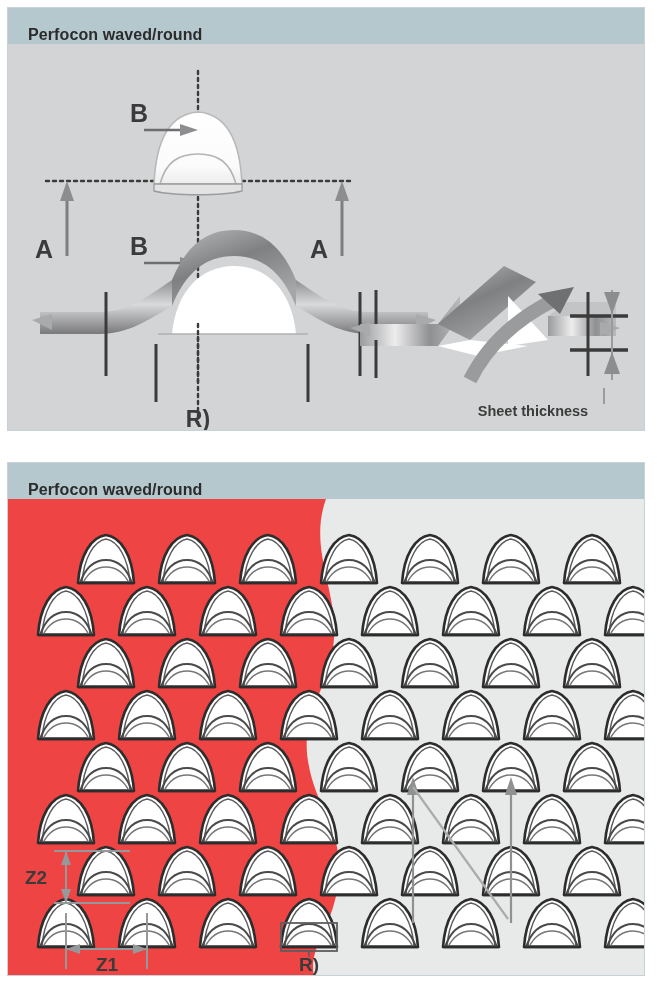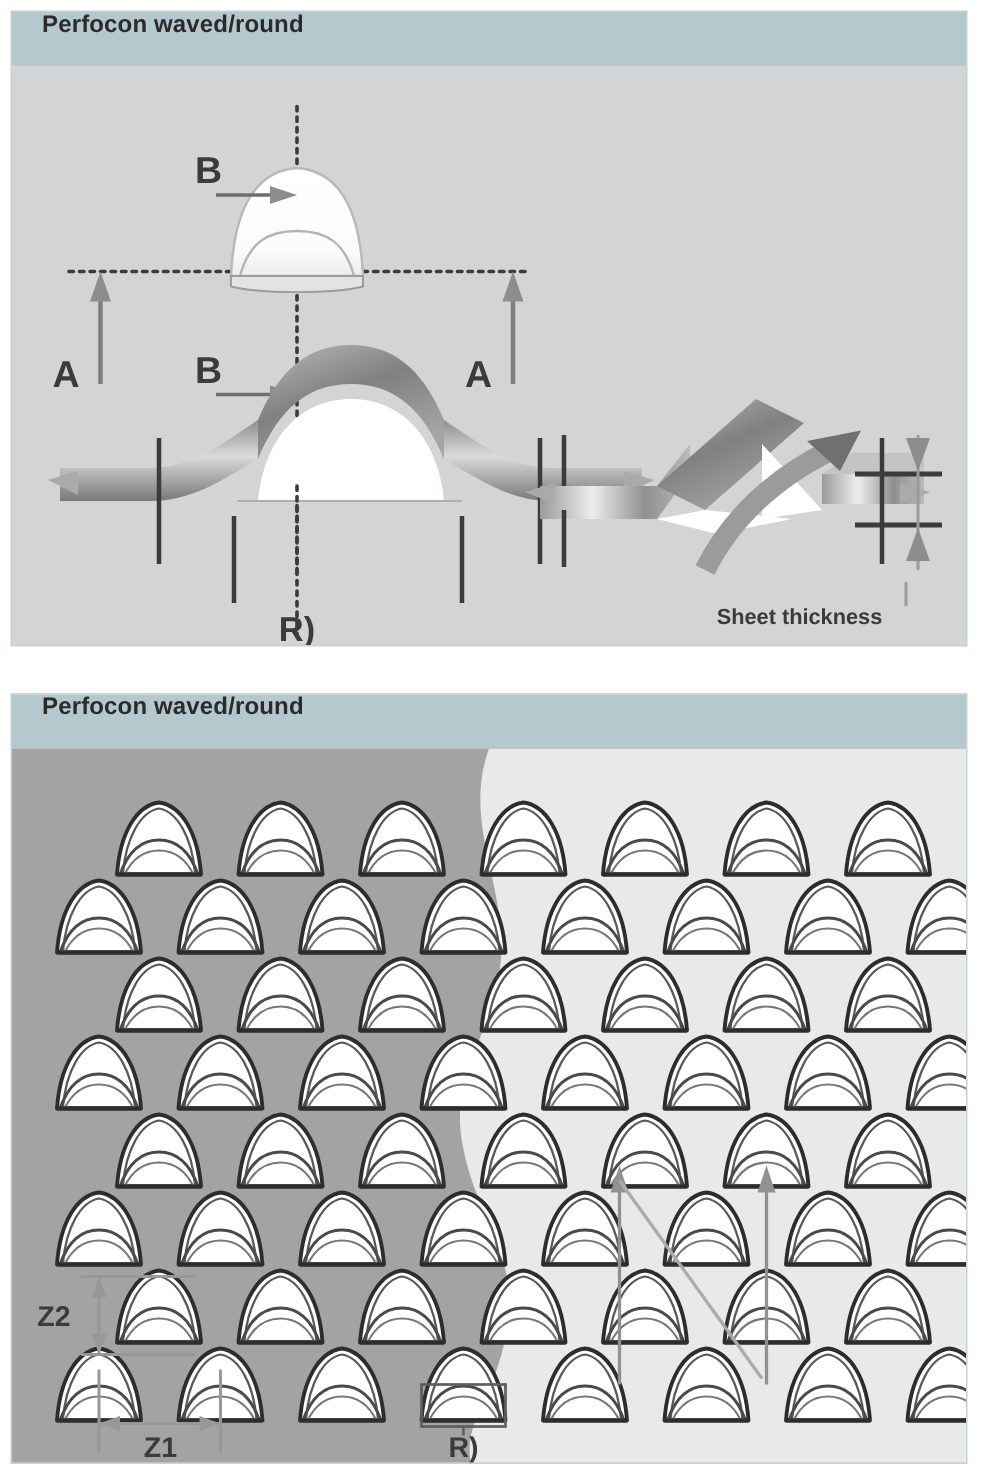--- a/index.html
+++ b/index.html
@@ -6,29 +6,29 @@
   body{
     width:667px;height:983px;position:relative;overflow:hidden;
     font-family:"Liberation Sans",sans-serif;
   }
   .panel{position:absolute;left:7px;box-sizing:border-box;
          border:1px solid #c6d2d6;background:#ffffff;}
   #panel-top{top:7px;width:638px;height:424px;}
   #panel-bottom{top:462px;width:638px;height:514px;}
 
   .panel-header{
-    height:36px;background:#b4c8ce;display:flex;align-items:flex-start;
+    height:36px;background:#b4c8ce;display:flex;align-items:flex-end;
     padding-left:20px;box-sizing:border-box;
   }
   .panel-title{
     font-size:16px;font-weight:bold;color:#2b2b2b;letter-spacing:.1px;
   }
   .panel-body{position:relative;width:100%;height:calc(100% - 36px);overflow:hidden;}
   #panel-top .panel-body{background:#d3d4d5;}
-  #panel-bottom .panel-body{background:#a3a3a3;}
+  #panel-bottom .panel-body{background:#ef4444;}
 
   svg{display:block;position:absolute;top:0;left:0;}
   .lbl{font-family:"Liberation Sans",sans-serif;font-weight:bold;fill:#3b3b3b;}
 </style>
 </head>
 <body>
 
 <div class="panel" id="panel-top">
   <div class="panel-header">
     <span class="panel-title">Perfocon waved/round</span>

